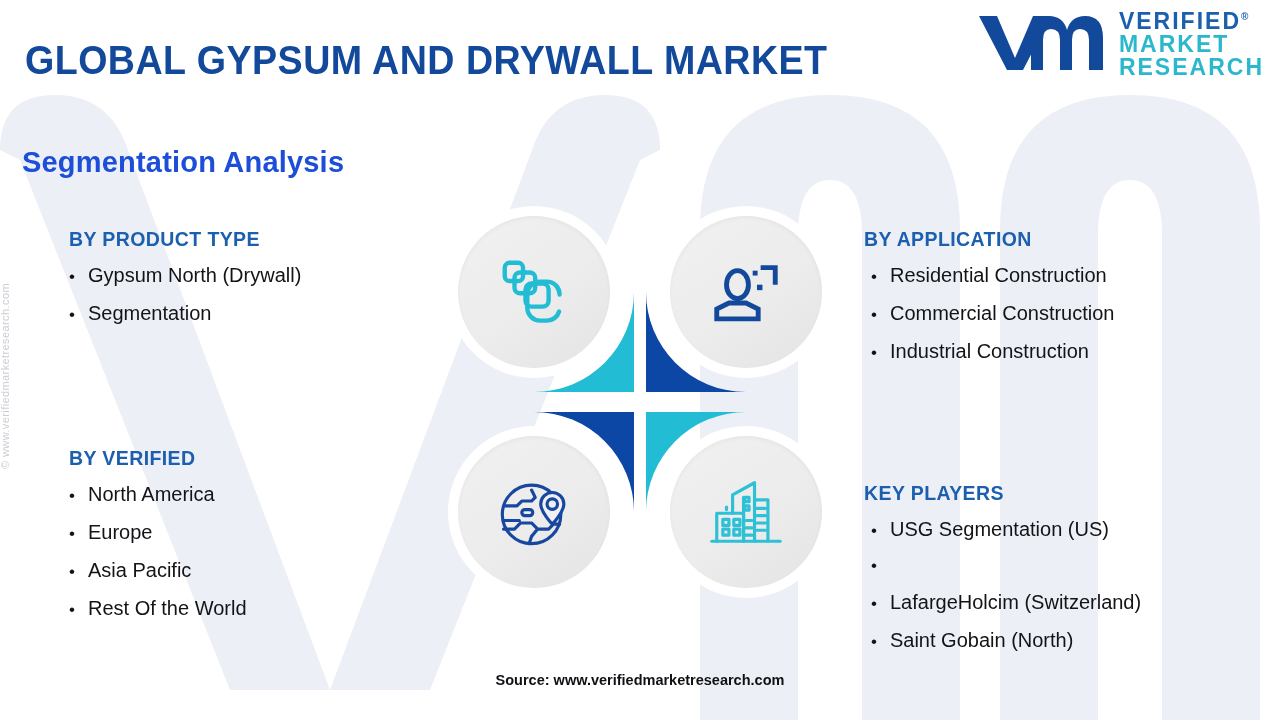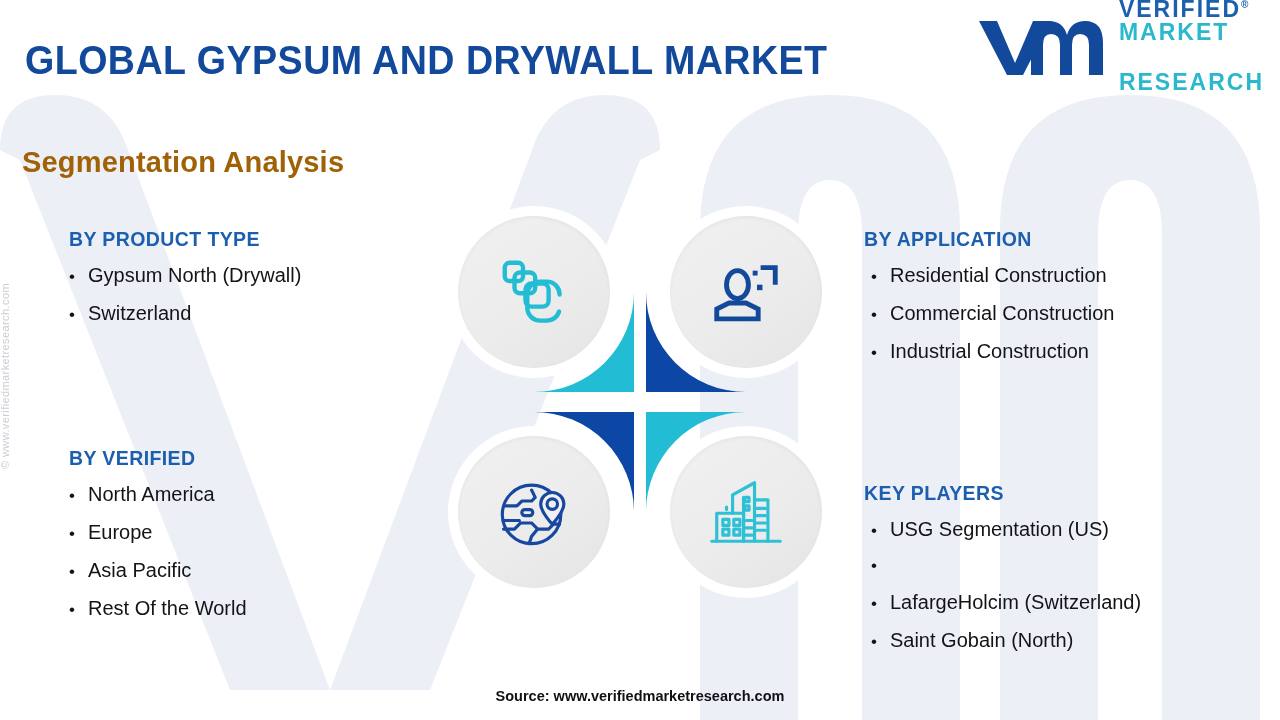--- a/index.html
+++ b/index.html
@@ -20,36 +20,36 @@
   }
   #page-title {
     position:absolute; left:25px; top:38px;
     font-family:"Liberation Sans Narrow","Liberation Sans", sans-serif;
     font-size:40px; font-weight:bold; letter-spacing:0.5px;
     color:#12499b; white-space:nowrap;
     transform:scaleX(0.94); transform-origin:left center;
   }
 
   
-  #logo { position:absolute; right:16px; top:10px; height:72px; display:flex; align-items:center; gap:14px; }
+  #logo { position:absolute; right:16px; top:10px; height:72px; display:flex; gap:14px; }
   #logo-mark { width:128px; height:62px; }
   #logo-words { display:flex; flex-direction:column; line-height:1.0; }
   #logo-words .lw {
     font-family:"Liberation Sans", sans-serif;
     font-size:23px; font-weight:bold; letter-spacing:2.0px;
   }
   .lw-verified { color:#1b5fae; position:relative; }
   .lw-market   { color:#2bb8cc; }
-  .lw-research { color:#2bb8cc;margin-top:27px; }
+  .lw-research { color:#2bb8cc; }
   .reg-mark { font-size:10px; vertical-align:super; color:#1b5fae; }
 
   
   #section-heading {
     position:absolute; left:22px; top:146px; z-index:6;
-    font-size:29px; font-weight:bold; color:#a16207;
+    font-size:29px; font-weight:bold; color:#1d4ed8;
     letter-spacing:0.2px;
   }
 
   
   #side-watermark {
     position:absolute; left:-88px; top:370px; z-index:6;
     transform:rotate(-90deg); transform-origin:center center;
     font-size:11px; color:#c9cdd4; letter-spacing:0.4px; white-space:nowrap;
   }
 
@@ -94,21 +94,21 @@
   }
   .icon-svg { width:78px; height:78px; }
 
   #card-product     { left:0px;   top:0px; }
   #card-application { left:212px; top:0px; }
   #card-geography   { left:0px;   top:220px; }
   #card-players     { left:212px; top:220px; }
 
   
   #footer-source {
-    position:absolute; left:0; top:688px; width:1280px; text-align:center;
+    position:absolute; left:0; top:672px; width:1280px; text-align:center;
     z-index:6; font-size:14.5px; font-weight:bold; color:#101114;
   }
 </style>
 </head>
 <body>
 
 <svg id="bg-watermark" viewBox="0 0 1280 720">
   <rect x="0" y="0" width="1280" height="720" fill="#ffffff"></rect>
   <g fill="#eceff5">
 
@@ -143,21 +143,21 @@
 
 <div class="block" id="block-product">
   <div class="block-title">BY PRODUCT TYPE</div>
   <ul>
     <li>
         <span class="bullet">•</span>
         <span>Gypsum North (Drywall)</span>
       </li>
     <li>
         <span class="bullet">•</span>
-        <span>Switzerland</span>
+        <span>Segmentation</span>
       </li>
   </ul>
 </div>
 
 <div class="block" id="block-geography">
   <div class="block-title">BY VERIFIED</div>
   <ul>
     <li>
         <span class="bullet">•</span>
         <span>North America</span>

